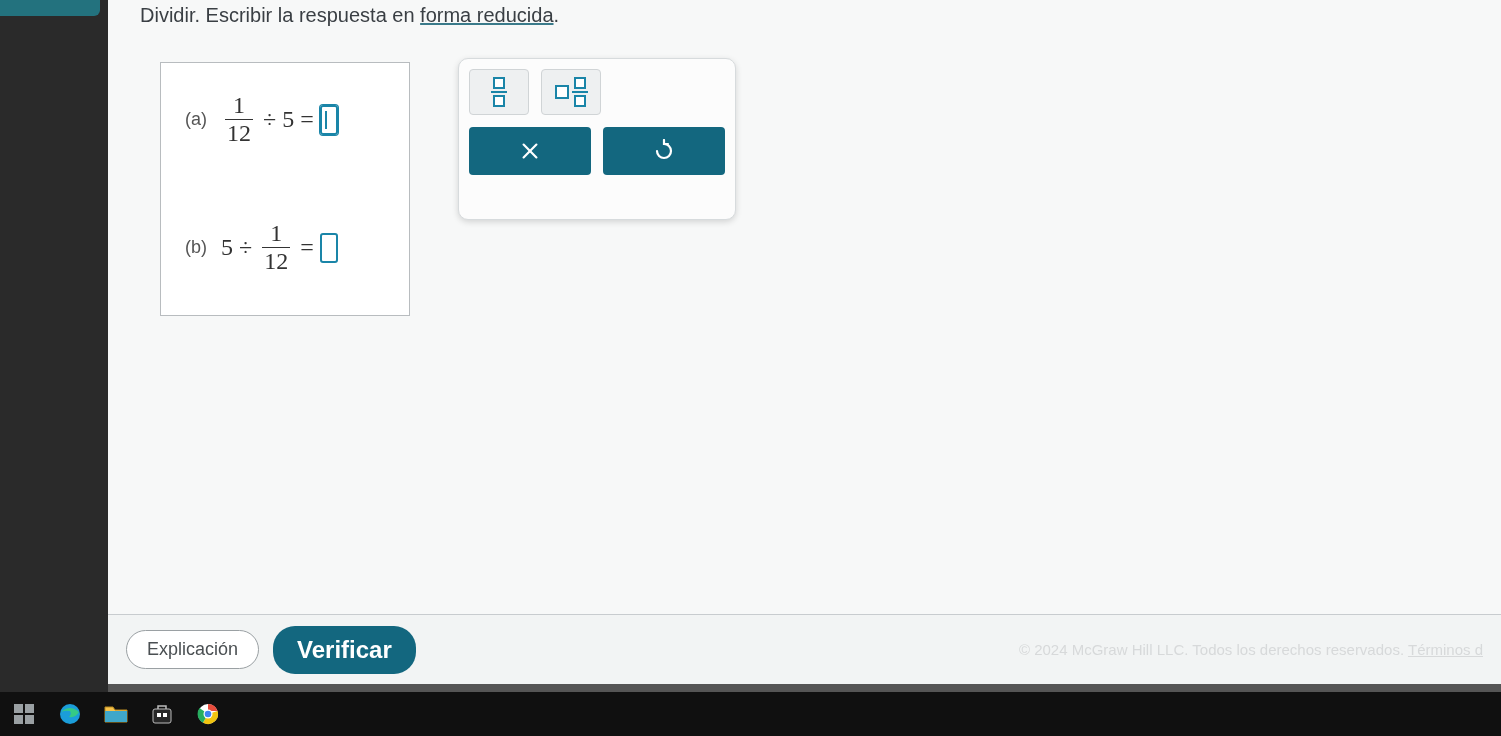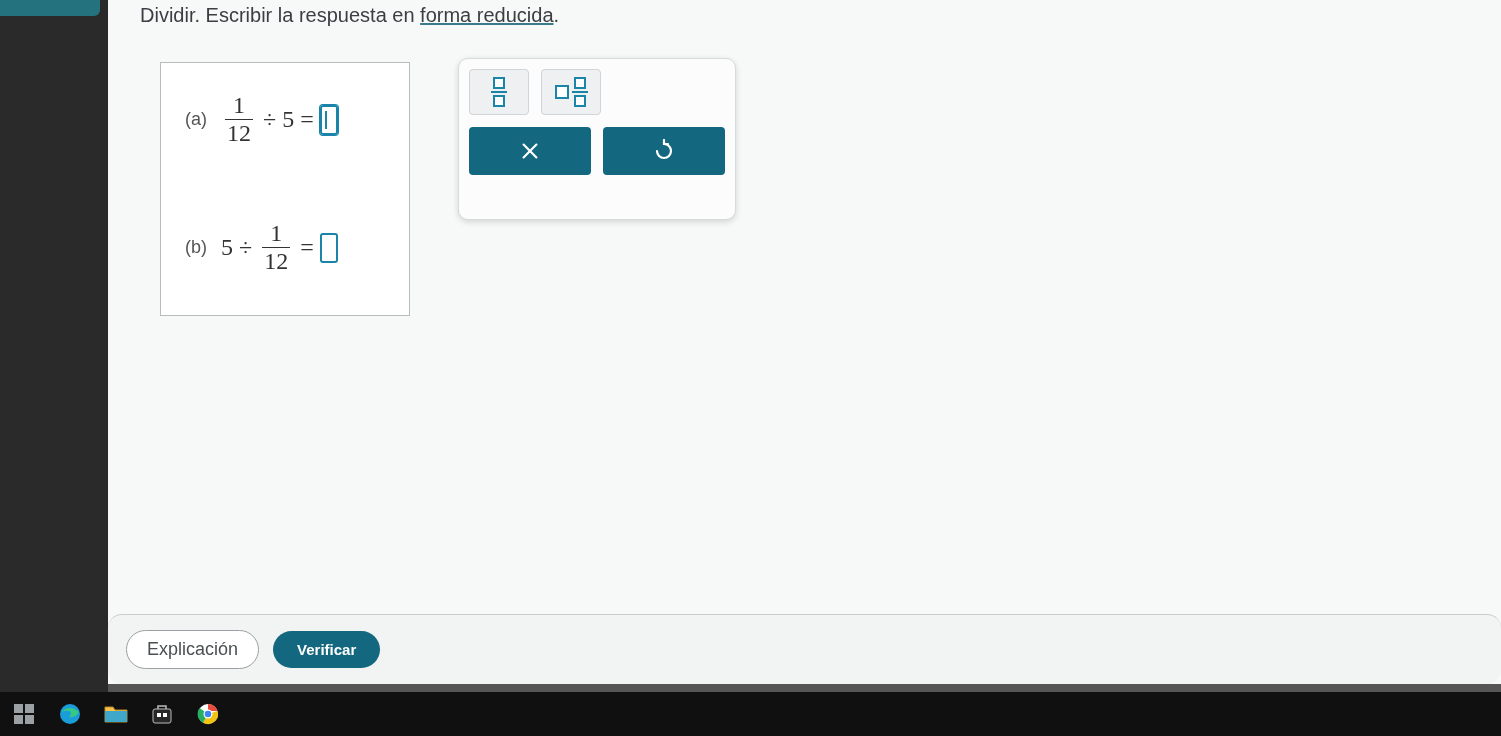--- a/index.html
+++ b/index.html
@@ -168,37 +168,36 @@
 
   .footer-bar {
     position: absolute;
     left: 0; right: 0; bottom: 0;
     border-top: 1px solid #c8cccf;
     background: #f2f4f4;
     height: 70px;
     display: flex;
     align-items: center;
     padding: 0 18px;
-    border-radius: 14px;
   }
   .btn-explain {
     background: #fff;
     border: 1px solid #9aa0a3;
     color: #4a4f52;
     font-size: 18px;
     padding: 8px 20px;
     border-radius: 22px;
     margin-right: 14px;
     cursor: pointer;
   }
   .btn-verify {
     background: #13677f;
     color: #fff;
     border: none;
-    font-size: 15px;
+    font-size: 24px;
     font-weight: 600;
     padding: 10px 24px;
     border-radius: 22px;
     cursor: pointer;
   }
   .copyright {
     margin-left: auto;
     color: #d7d9da;
     font-size: 15px;
   }
@@ -311,20 +310,23 @@
           <path d="M12 5 A7 7 0 1 1 5 12"></path>
           <polyline points="12,1 12,5 16,5" fill="none"></polyline>
         </svg>
       </div>
     </div>
   </div>
 
   <div class="footer-bar">
     <button class="btn-explain">Explicación</button>
     <button class="btn-verify">Verificar</button>
+    <div class="copyright">
+      <span>© 2024 McGraw Hill LLC. Todos los derechos reservados.  </span><span class="t">Términos d</span>
+    </div>
   </div>
 
 </div>
 
 <div class="taskbar">
   <div class="ticon">
     <svg width="20" height="20" viewBox="0 0 20 20">
       <rect x="0" y="0" width="9" height="9" fill="#9aa0a3"></rect>
         <rect x="11" y="0" width="9" height="9" fill="#9aa0a3"></rect>
       <rect x="0" y="11" width="9" height="9" fill="#9aa0a3"></rect>

